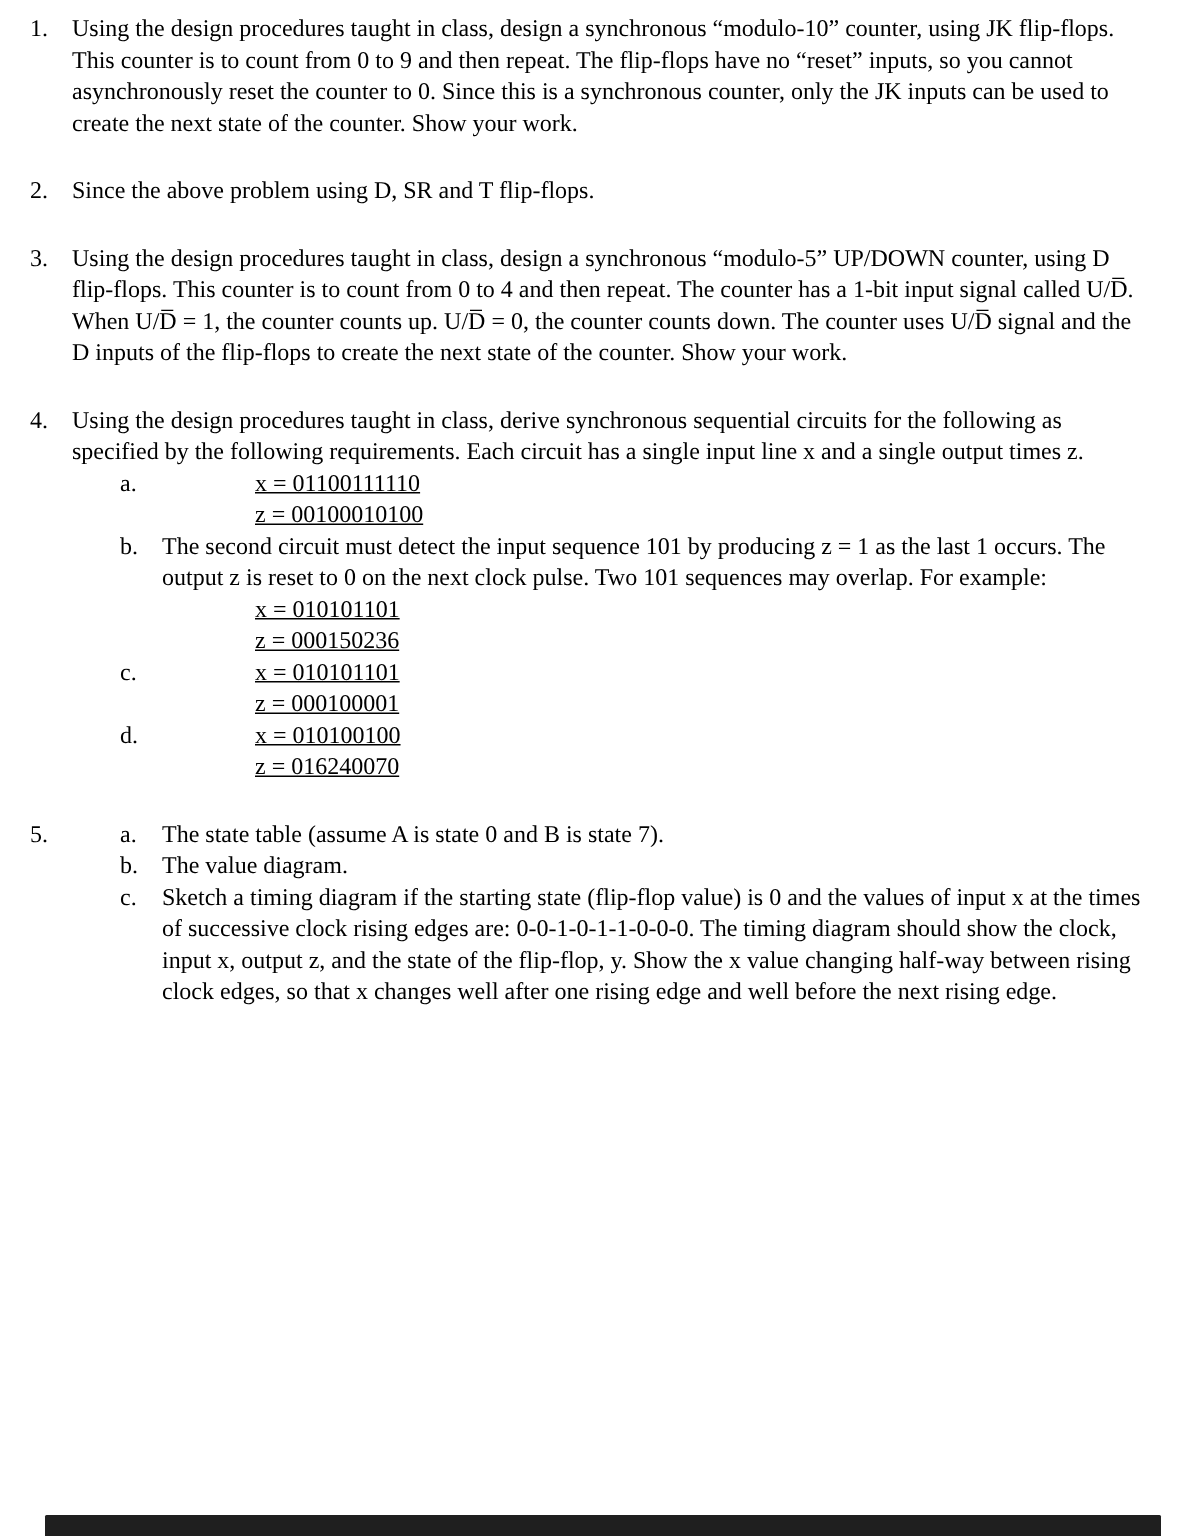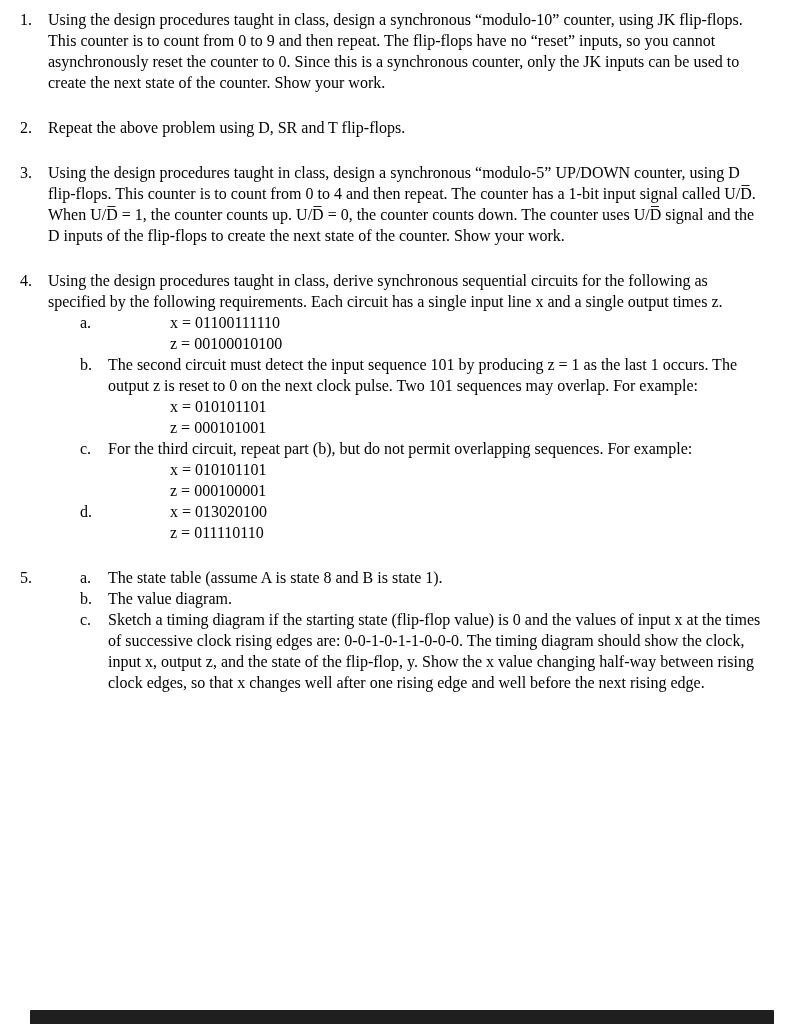--- a/index.html
+++ b/index.html
@@ -43,20 +43,21 @@
     flex: 0 0 28px;
   }
   .subbody {
     flex: 1 1 auto;
   }
   .examples {
     margin-left: 62px;
   }
   .exline {
     white-space: pre;
+    text-decoration: underline;
   }
   .figure-strip {
     position: absolute;
     left: 30px;
     right: 25px;
     bottom: 0;
     height: 14px;
     background: #1f1f1f;
     border-radius: 1px 1px 0 0;
   }
@@ -69,21 +70,21 @@
   <div class="problem">
     <div class="pnum">1.</div>
     <div class="pbody">
       <div>Using the design procedures taught in class, design a synchronous “modulo-10” counter, using JK flip-flops. This counter is to count from 0 to 9 and then repeat. The flip-flops have no “reset” inputs, so you cannot asynchronously reset the counter to 0. Since this is a synchronous counter, only the JK inputs can be used to create the next state of the counter. Show your work.</div>
     </div>
   </div>
 
   <div class="problem">
     <div class="pnum">2.</div>
     <div class="pbody">
-      <div>Repeat the above problem using D, SR and T flip-flops.</div>
+      <div>Since the above problem using D, SR and T flip-flops.</div>
     </div>
   </div>
 
   <div class="problem">
     <div class="pnum">3.</div>
     <div class="pbody">
       <div>Using the design procedures taught in class, design a synchronous “modulo-5” UP/DOWN counter, using D flip-flops. This counter is to count from 0 to 4 and then repeat. The counter has a 1-bit input signal called U/D̅. When U/D̅ = 1, the counter counts up. U/D̅ = 0, the counter counts down. The counter uses U/D̅ signal and the D inputs of the flip-flops to create the next state of the counter. Show your work.</div>
     </div>
   </div>
 
@@ -101,57 +102,56 @@
           </div>
         </div>
       </div>
 
       <div class="sub">
         <div class="sublabel">b.</div>
         <div class="subbody">
           <div>The second circuit must detect the input sequence 101 by producing z = 1 as the last 1 occurs. The output z is reset to 0 on the next clock pulse. Two 101 sequences may overlap. For example:</div>
           <div class="examples">
             <div class="exline">x = 010101101</div>
-            <div class="exline">z = 000101001</div>
+            <div class="exline">z = 000150236</div>
           </div>
         </div>
       </div>
 
       <div class="sub">
         <div class="sublabel">c.</div>
         <div class="subbody">
-          <div>For the third circuit, repeat part (b), but do not permit overlapping sequences. For example:</div>
           <div class="examples">
             <div class="exline">x = 010101101</div>
             <div class="exline">z = 000100001</div>
           </div>
         </div>
       </div>
 
       <div class="sub">
         <div class="sublabel">d.</div>
         <div class="subbody">
           <div class="examples">
-            <div class="exline">x = 013020100</div>
-            <div class="exline">z = 011110110</div>
+            <div class="exline">x = 010100100</div>
+            <div class="exline">z = 016240070</div>
           </div>
         </div>
       </div>
 
     </div>
   </div>
 
   <div class="problem gap-lg">
     <div class="pnum">5.</div>
     <div class="pbody">
 
       <div class="sub">
         <div class="sublabel">a.</div>
         <div class="subbody">
-          <div>The state table (assume A is state 8 and B is state 1).</div>
+          <div>The state table (assume A is state 0 and B is state 7).</div>
         </div>
       </div>
 
       <div class="sub">
         <div class="sublabel">b.</div>
         <div class="subbody">
           <div>The value diagram.</div>
         </div>
       </div>
 

